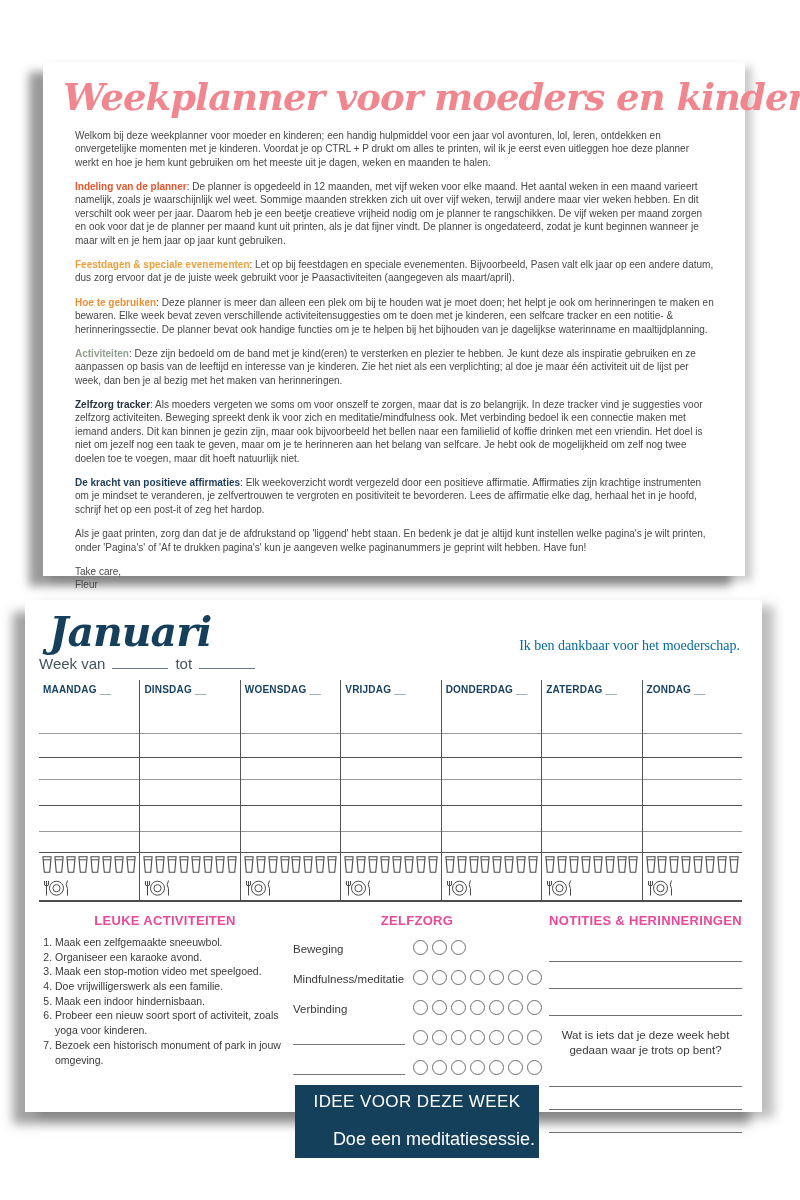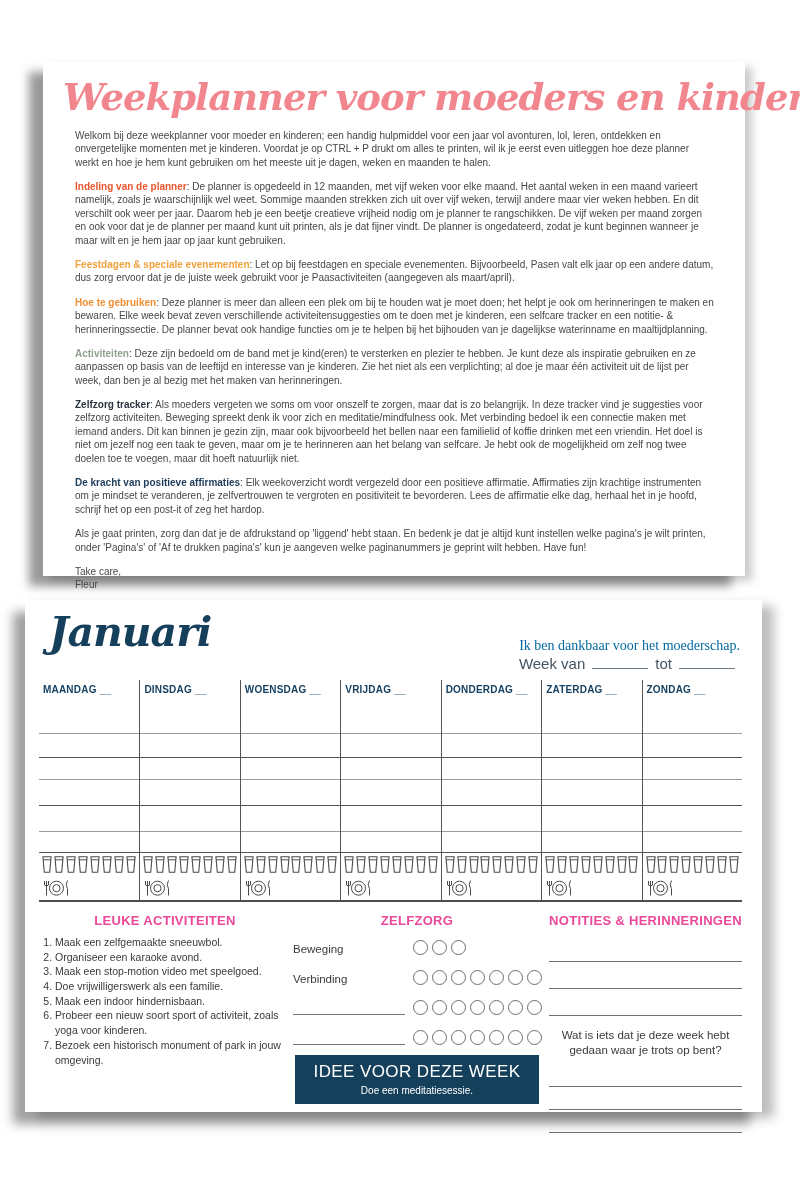--- a/index.html
+++ b/index.html
@@ -17,21 +17,21 @@
   .signoff{margin-top:14px;}
   
   .page2{left:25px;top:600px;width:737px;height:512px;
          padding:12px 20px 0 14px;
          box-shadow:-12px 12px 10px rgba(70,70,70,.5), 12px 6px 10px rgba(70,70,70,.35);}
   .p2-header{position:relative;height:62px;}
   .p2-header h2{font-family:"DejaVu Serif",serif;font-style:italic;font-weight:bold;
                 font-size:41px;color:#163f5c;margin:0;position:absolute;left:10px;top:-4px;letter-spacing:-1px;}
   .affirmation{position:absolute;right:2px;top:26px;font-family:"Liberation Serif",serif;
                font-size:14px;color:#0369a1;}
-  .week-line{position:absolute;left:0;right:0;bottom:2px;text-align:right;
+  .week-line{position:absolute;left:0;right:0;bottom:2px;text-align:left;
              font-size:15px;color:#45545f;}
   .blank-field{display:inline-block;width:56px;border-bottom:1.6px solid #6b7a85;height:13px;margin:0 7px;vertical-align:baseline;}
   
   .grid{display:grid;grid-template-columns:repeat(7,1fr);border-bottom:2.5px solid #4e4e4e;margin-top:6px;}
   .day-col{min-width:0;}
   .day-col + .day-col{border-left:1.2px solid #555;}
   .day-head{height:23px;padding:4px 0 0 4px;font-weight:bold;font-size:10px;color:#174263;
             letter-spacing:.2px;white-space:nowrap;overflow:hidden;}
   .day-date-blank{margin-left:3px;font-weight:bold;color:#174263;}
   .wline{border-bottom:1px solid #9a9a9a;}
@@ -45,21 +45,21 @@
   .activities ol{margin:0;padding:0 0 0 16px;}
   .activities li{font-size:10.5px;line-height:1.4;color:#3a3a3a;}
   .selfcare{padding:0 2px;}
   .sc-row{display:flex;align-items:flex-end;min-height:20px;margin-bottom:10px;}
   .sc-label{width:116px;font-size:11.5px;color:#3a3a3a;flex:none;}
   .sc-blank{width:112px;border-bottom:1.3px solid #777;height:15px;margin-right:4px;flex:none;}
   .sc-circles{display:flex;gap:4px;margin-left:4px;}
   .sc-circle{width:15px;height:15px;border:1.6px solid #6e6e6e;border-radius:50%;box-sizing:border-box;flex:none;}
   .idea-box{background:#14405c;color:#fff;text-align:center;padding:7px 4px 8px 4px;margin:4px 2px 0 2px;}
   .idea-title{font-size:17px;letter-spacing:.4px;}
-  .idea-text{font-size:10px;margin-top:3px;}
+  .idea-text{font-size:18px;margin-top:17px;text-align:right;}
   .notes{padding:0 0 0 6px;}
   .note-line{border-bottom:1.3px solid #6f6f6f;height:26px;}
   .note-line.short{height:22px;}
   .question{font-size:11.5px;line-height:1.3;text-align:center;color:#3a3a3a;margin:12px 2px 6px 2px;}
 </style>
 </head>
 <body>
 
 <div class="page page1">
   <h1>Weekplanner voor moeders en kinderen</h1>
@@ -606,20 +606,32 @@
       <div id="selfcare-rows">
           <div class="sc-row">
             <span class="sc-label">Beweging</span>
             <span class="sc-circles">
               <span class="sc-circle"></span>
               <span class="sc-circle"></span>
               <span class="sc-circle"></span>
             </span>
           </div>
           <div class="sc-row">
+            <span class="sc-label">Mindfulness/meditatie</span>
+            <span class="sc-circles">
+              <span class="sc-circle"></span>
+              <span class="sc-circle"></span>
+              <span class="sc-circle"></span>
+              <span class="sc-circle"></span>
+              <span class="sc-circle"></span>
+              <span class="sc-circle"></span>
+              <span class="sc-circle"></span>
+            </span>
+          </div>
+          <div class="sc-row">
             <span class="sc-label">Verbinding</span>
             <span class="sc-circles">
               <span class="sc-circle"></span>
               <span class="sc-circle"></span>
               <span class="sc-circle"></span>
               <span class="sc-circle"></span>
               <span class="sc-circle"></span>
               <span class="sc-circle"></span>
               <span class="sc-circle"></span>
             </span>

